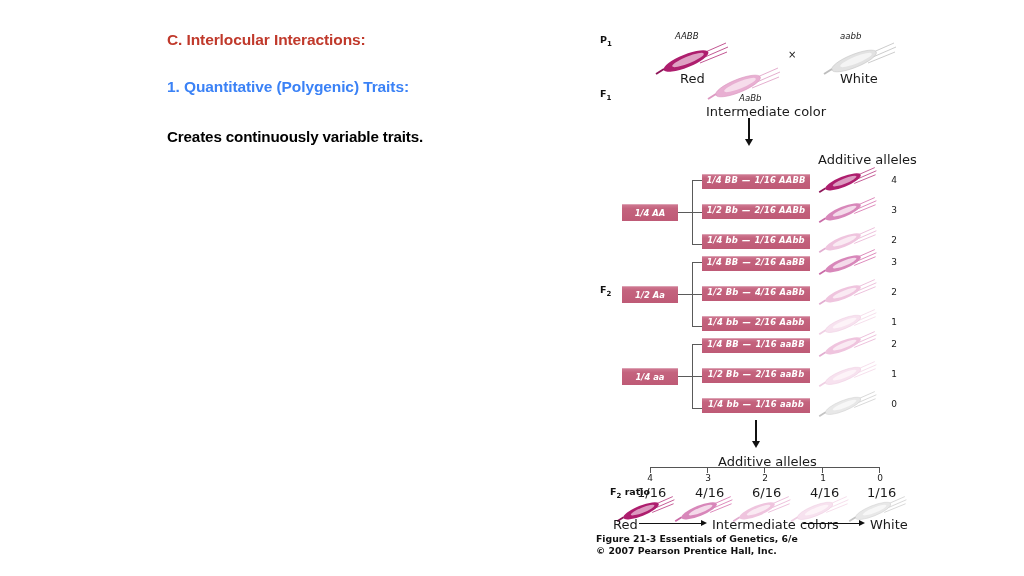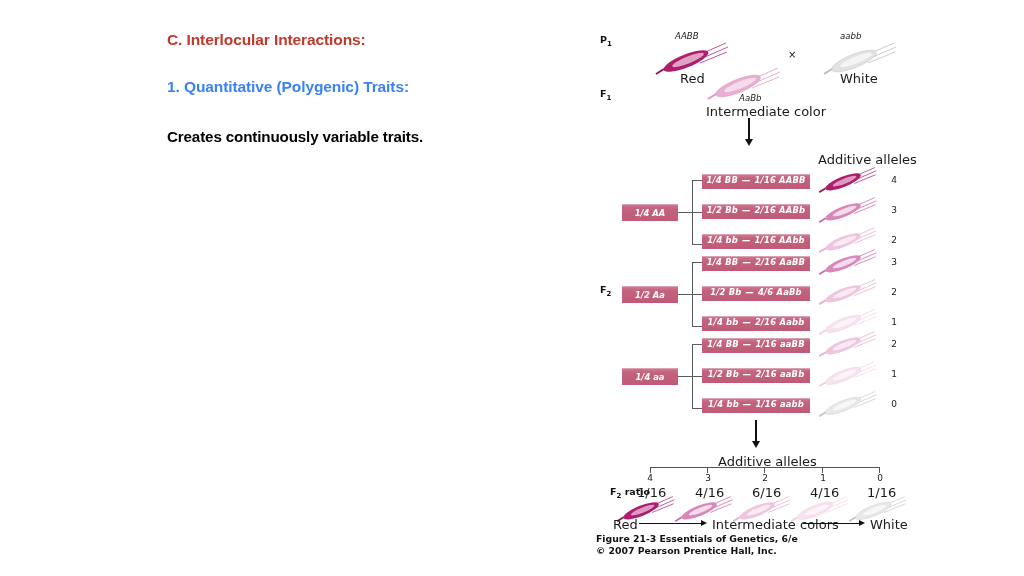--- a/index.html
+++ b/index.html
@@ -294,21 +294,21 @@
   <div class="bracket-arm" style="left:100px; top:280px; width:10px;"></div>
 
   <div class="geno-box" style="left:110px; top:242px; width:108px; height:15px;">
     <span>1/4 BB</span>
     <span style="padding:0 4px">—</span>
     <span>2/16 AaBB</span>
   </div>
   <div class="geno-box" style="left:110px; top:272px; width:108px; height:15px;">
     <span>1/2 Bb</span>
     <span style="padding:0 4px">—</span>
-    <span>4/6 AaBb</span>
+    <span>4/16 AaBb</span>
   </div>
   <div class="geno-box" style="left:110px; top:302px; width:108px; height:15px;">
     <span>1/4 bb</span>
     <span style="padding:0 4px">—</span>
     <span>2/16 Aabb</span>
   </div>
 
   <svg class="wheat" style="left:224px; top:234px;" width="62" height="27" viewBox="0 0 78 34">
     <g stroke="#D05CA0" stroke-width="0.9" fill="none">
         <path d="M74 2 L42 16 M76 6 L46 19 M75 11 L48 22"></path>

